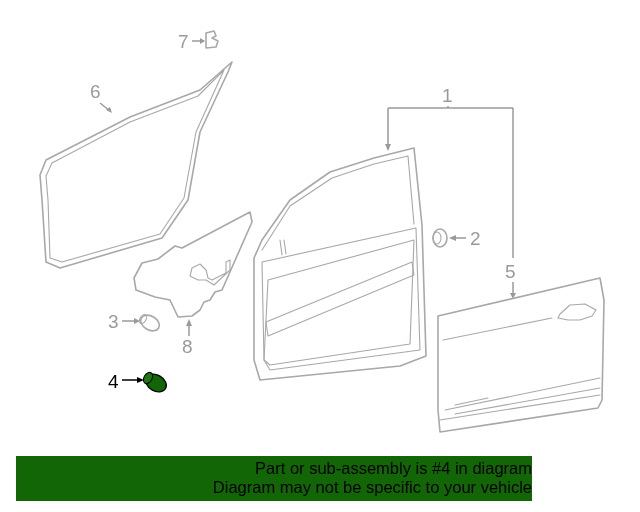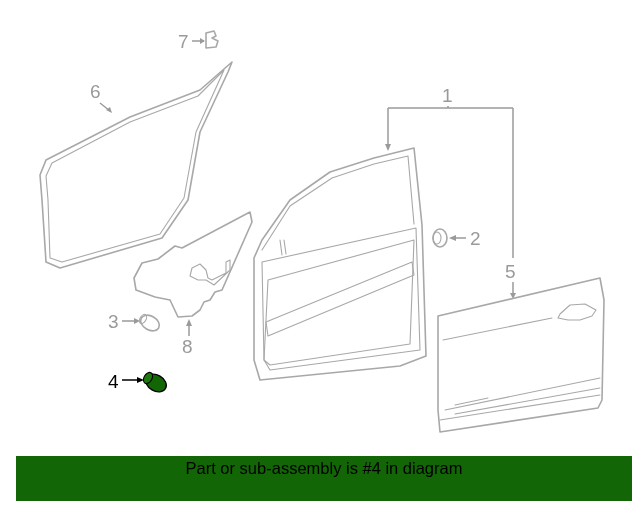--- a/index.html
+++ b/index.html
@@ -5,22 +5,22 @@
   html, body { margin: 0; padding: 0; background: #ffffff; }
   body { width: 640px; height: 512px; position: relative; overflow: hidden;
          font-family: "Liberation Sans", sans-serif; }
   #diagram { position: absolute; left: 0; top: 0; width: 640px; height: 512px; }
   .callout { font-family: "Liberation Sans", sans-serif; font-size: 19px; fill: #9a9a9a; }
   .callout.hl { fill: #000000; }
   .part { fill: none; stroke: #a8a8a8; stroke-width: 1.6; stroke-linejoin: round; stroke-linecap: round; }
   .thin { stroke-width: 1.1; }
   .lead { fill: none; stroke: #9a9a9a; stroke-width: 1.5; }
   .lead.hl { stroke: #000000; }
-  #banner { position: absolute; left: 16px; top: 456px; width: 616px; height: 45px;
-            background: #136606; color: #000000; text-align: center;
+  #banner { position: absolute; left: 16px; top: 456px; width: 516px; height: 45px;
+            background: #136606; color: #000000; text-align: right;
             font-size: 16.5px; line-height: 19px; padding-top: 3px; box-sizing: border-box; }
   #banner div { white-space: nowrap; }
 </style>
 </head>
 <body>
 
 <svg id="diagram" viewBox="0 0 640 512" xmlns="http://www.w3.org/2000/svg">
 
   <g>
     <text class="callout" x="178" y="48">7</text>
@@ -97,13 +97,14 @@
     <path class="part" d="M438 316 L600 278 L604 300 L602 400 L598 408 L440 432 L438 410 Z"></path>
     <path class="part thin" d="M443 340 L552 318"></path>
     <path class="part thin" d="M560 314 L570 305 L585 304 L596 310 L592 316 L580 320 L568 320 L558 318 Z"></path>
     <path class="part thin" d="M445 410 L600 378 M455 405 L488 398 M455 414 L600 388"></path>
     <path class="part thin" d="M440 420 L600 395"></path>
   </g>
 </svg>
 
 <div id="banner">
   <div>Part or sub-assembly is #4 in diagram</div>
+  <div>Diagram may not be specific to your vehicle</div>
 </div>
 
 </body></html>

